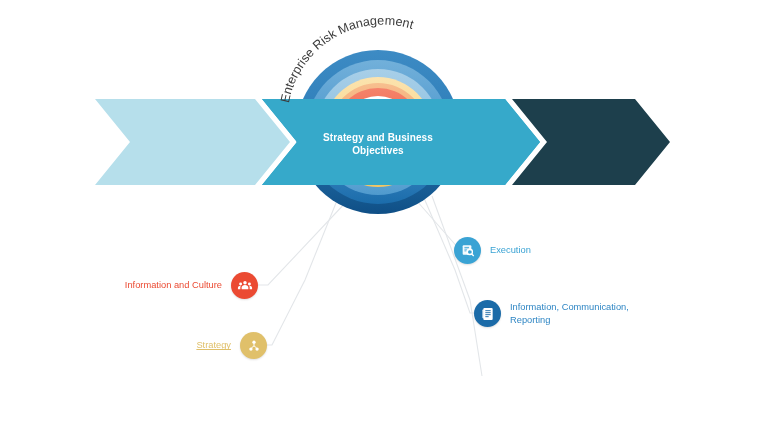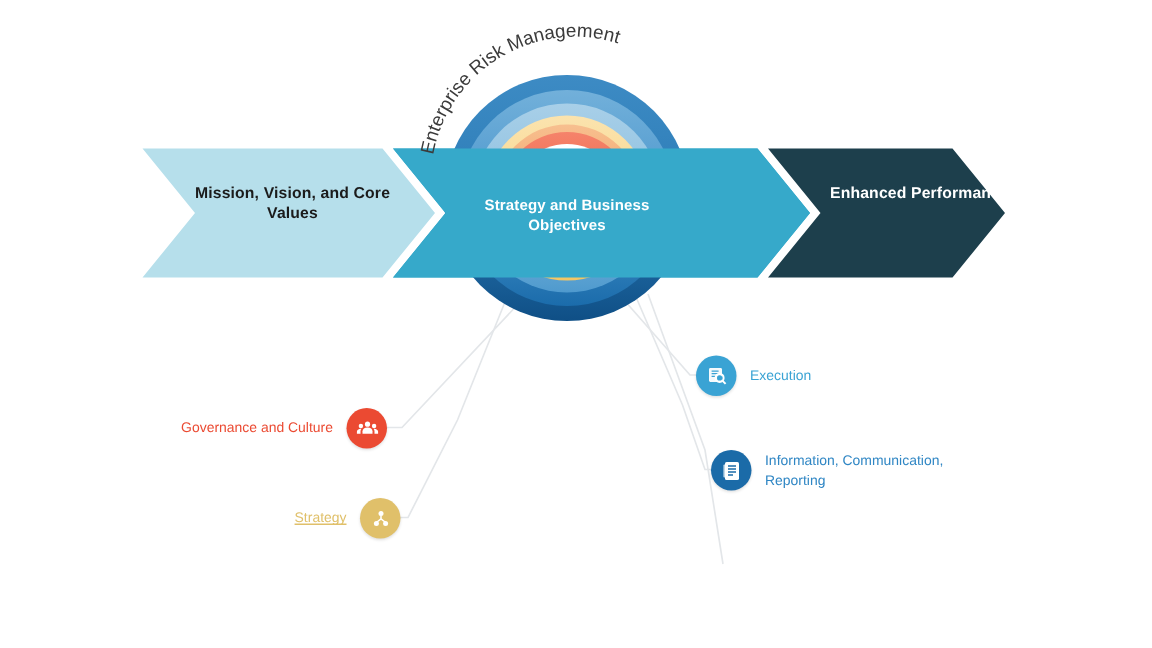--- a/index.html
+++ b/index.html
@@ -83,21 +83,21 @@
     white-space: nowrap;
   }
   .sat.left .sat-label { text-align: right; }
   .sat.right .sat-label { text-align: left; white-space: normal; }
 
   #sat-governance { left: 118px; top: 272px; }
   #sat-governance .sat-label { width: 104px; }
   #sat-strategy   { left: 185px; top: 332px; }
   #sat-strategy   .sat-label { width: 46px; text-decoration: underline; }
 
-  #sat-execution   { left: 464px; top: 237px; }
+  #sat-execution   { left: 454px; top: 237px; }
   #sat-information { left: 474px; top: 300px; }
   #sat-information .sat-label { width: 142px; }
   #sat-monitoring  { left: 474px; top: 363px; }
   #sat-monitoring  .sat-label { width: 146px; }
 </style>
 </head>
 <body>
 
 <div id="stage">
 
@@ -159,28 +159,26 @@
     <ellipse cx="378" cy="132" rx="44" ry="44" fill="url(#gRed)"></ellipse>
     <ellipse cx="378" cy="132" rx="36" ry="36" fill="#ffffff"></ellipse>
   </svg>
 
   <svg class="layer" id="center-plate" viewBox="0 0 768 432">
     <polygon points="262,99 505,99 540,142 505,185 262,185 297,142" fill="#36a9ca"></polygon>
   </svg>
 
   <div id="labels-layer" class="layer">
 
-    <div class="chev-text" id="chev-text-1">Mission, Vision, and Core Values</div>
 
     <div class="chev-text" id="chev-text-2">Strategy and Business Objectives</div>
 
-    <div class="chev-text" id="chev-text-3">Enhanced Performance</div>
 
     <div class="sat left" id="sat-governance">
-      <div class="sat-label" style="color:#eb4a32">Governance and Culture</div>
+      <div class="sat-label" style="color:#eb4a32">Information and Culture</div>
       <div class="badge" style="background:#eb4a32">
         <svg width="16" height="16" viewBox="0 0 24 24">
           <g fill="#ffffff">
             <circle cx="12" cy="7.2" r="2.6"></circle>
             <circle cx="5.4" cy="9" r="2.2"></circle>
             <circle cx="18.6" cy="9" r="2.2"></circle>
             <path d="M12 10.6c-3 0-5 1.7-5 3.6v2.6h10v-2.6c0-1.9-2-3.6-5-3.6z"></path>
             <path d="M5.4 11.8c-2.4 0-4 1.4-4 2.9v2h3.6v-2.5c0-.9.3-1.7.9-2.4z"></path>
             <path d="M18.6 11.8c2.4 0 4 1.4 4 2.9v2H19v-2.5c0-.9-.3-1.7-.9-2.4z"></path>
           </g>

